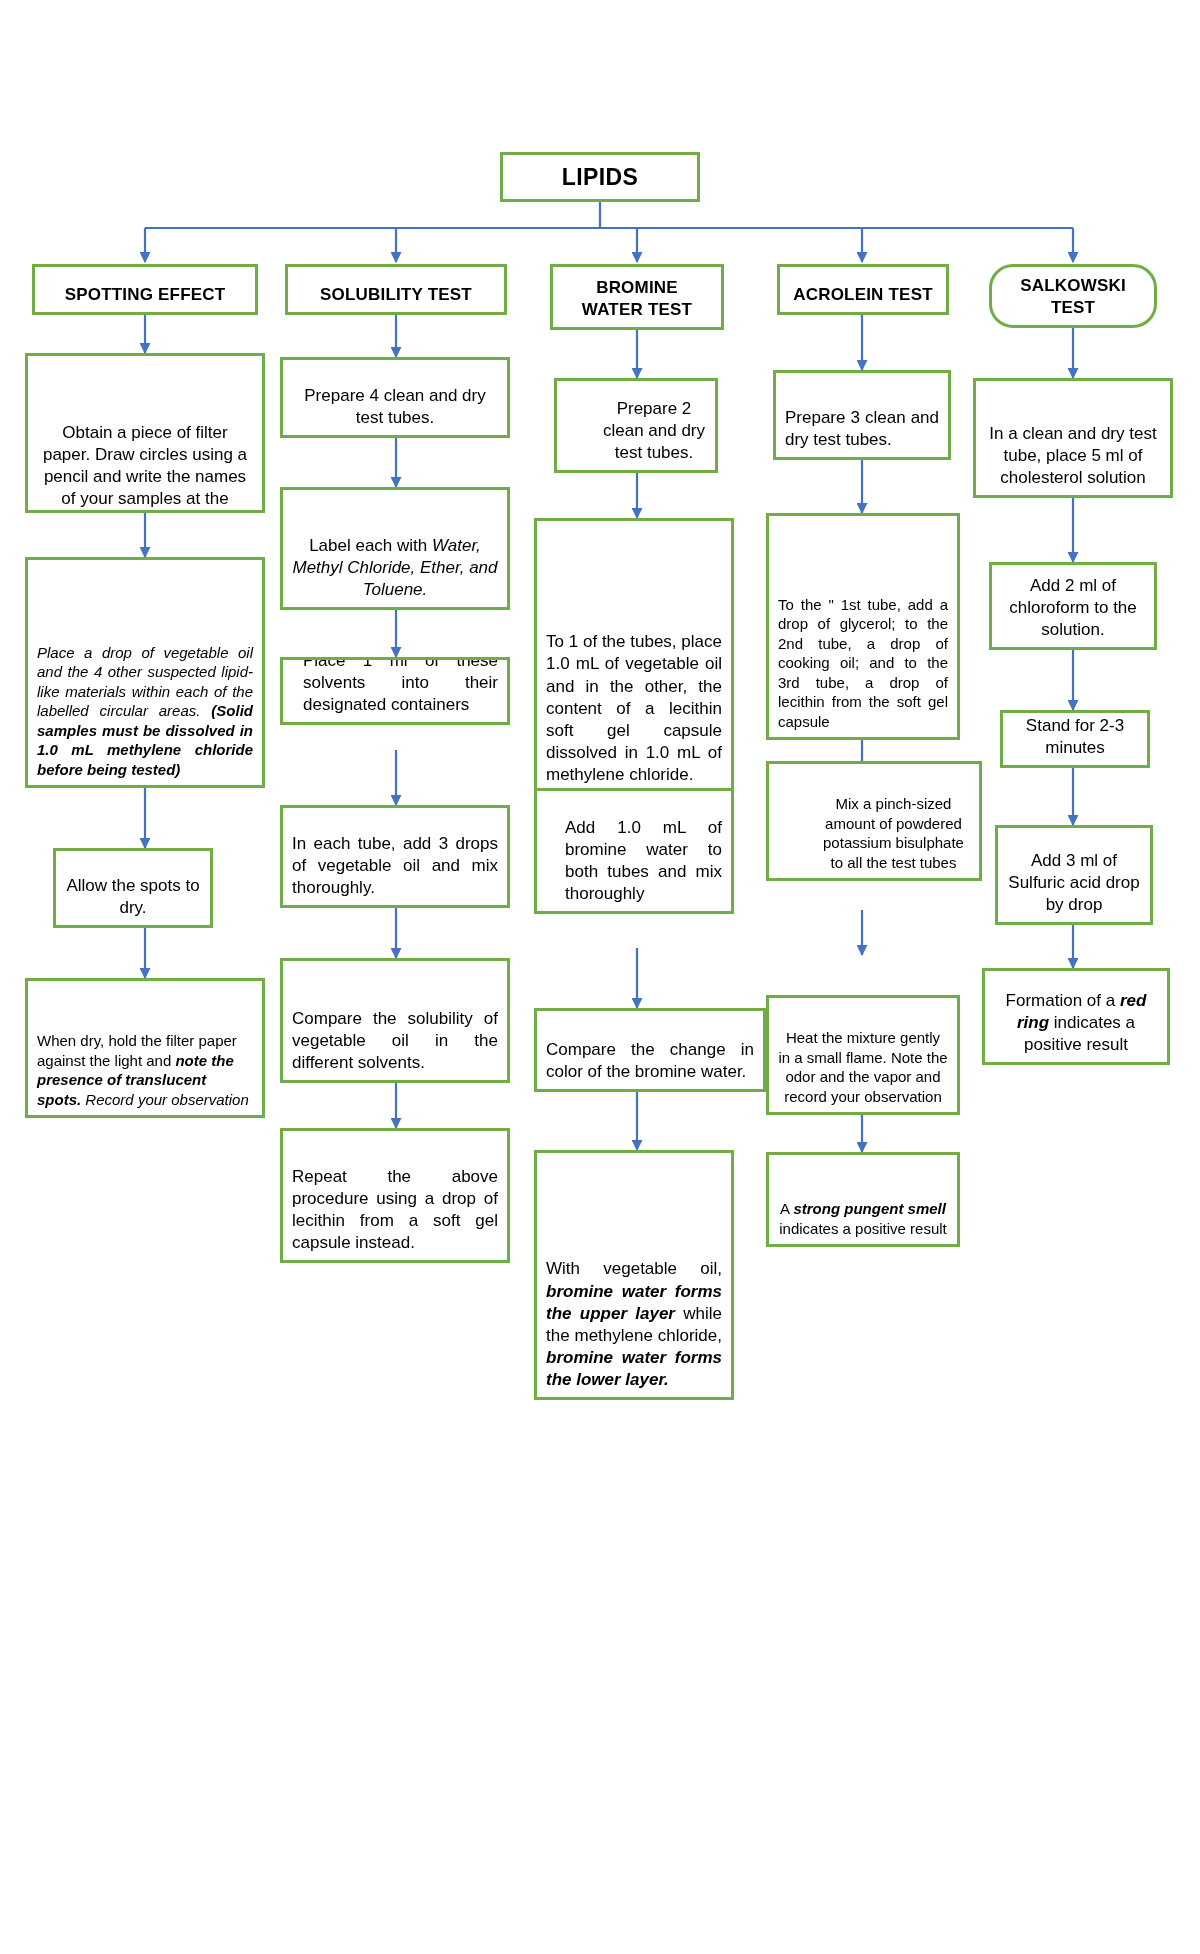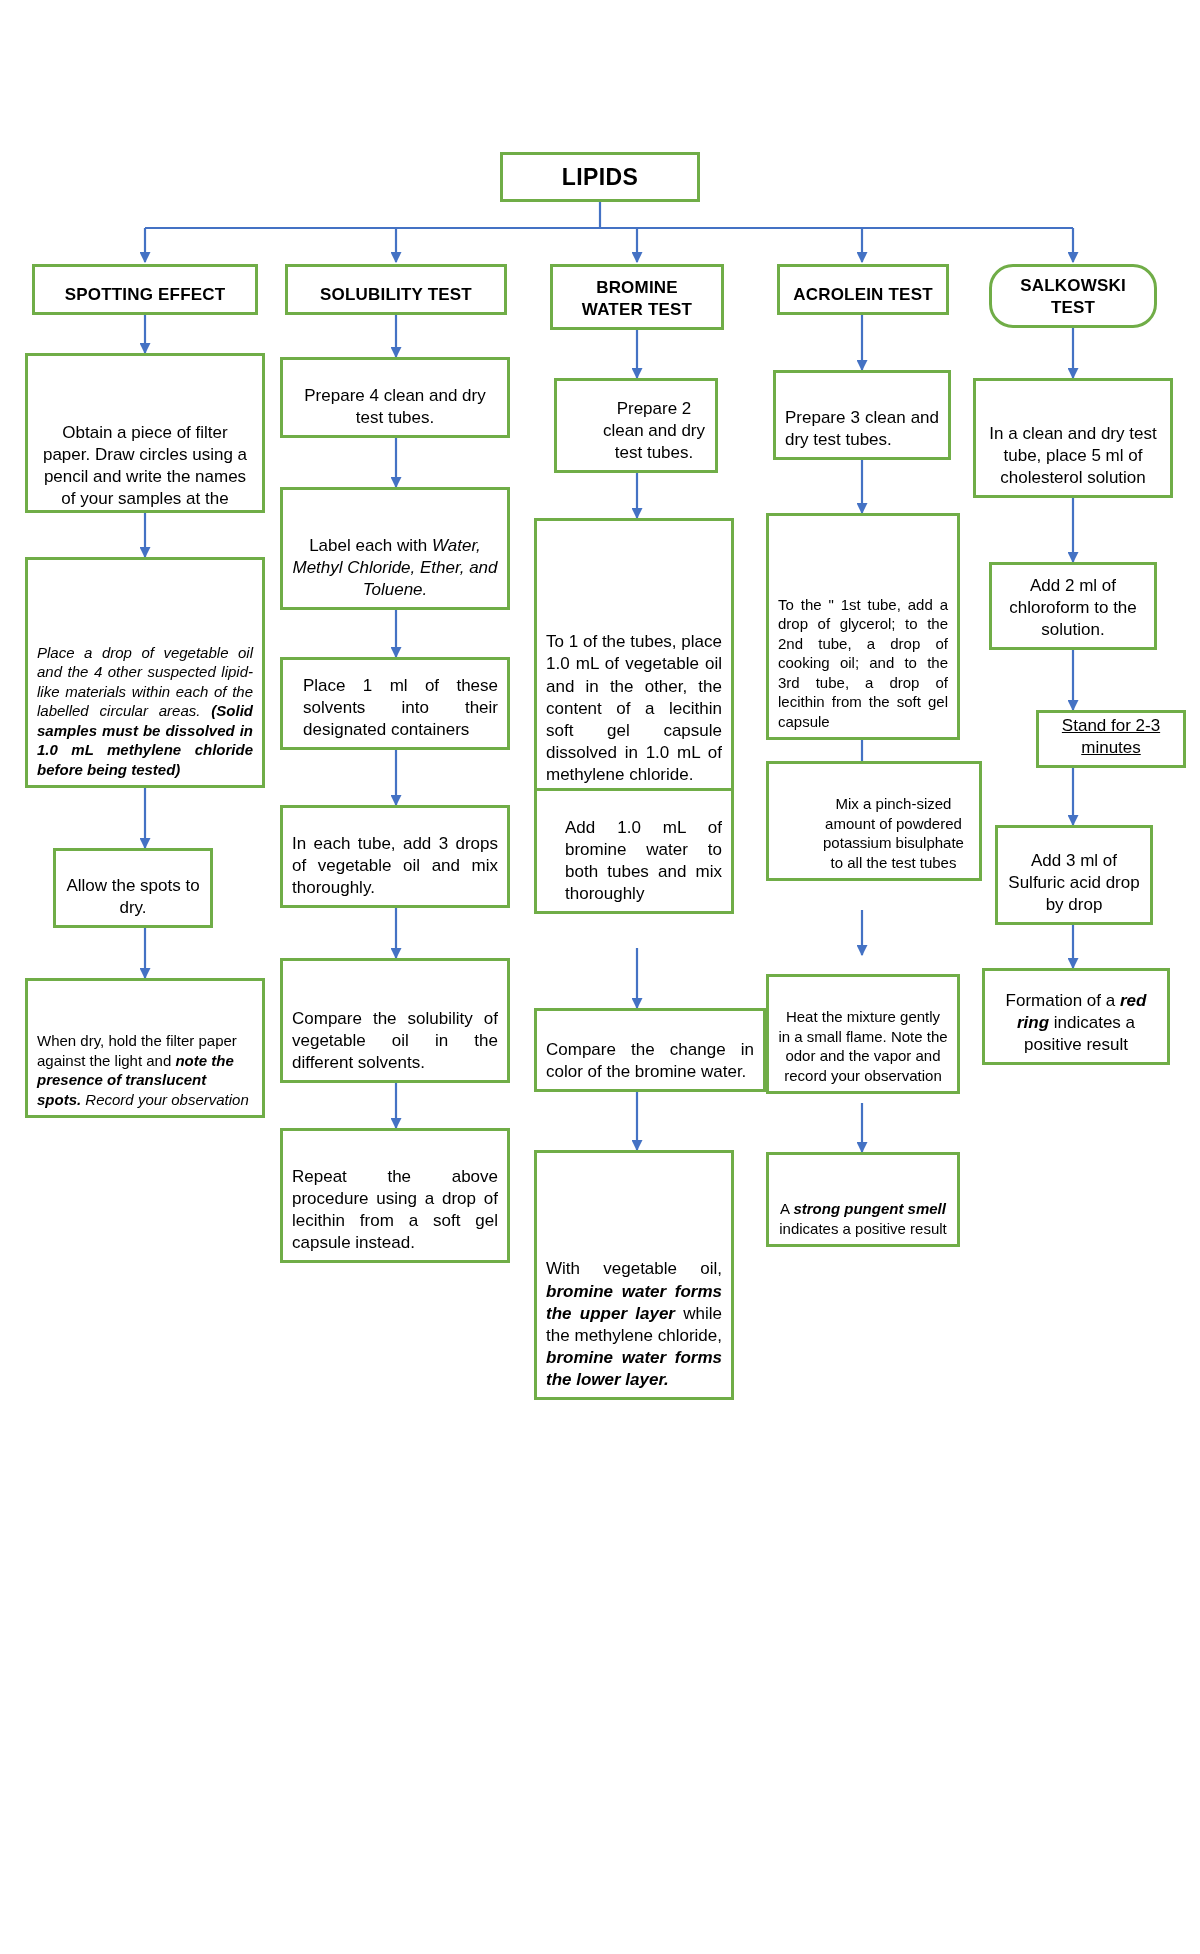--- a/index.html
+++ b/index.html
@@ -174,21 +174,21 @@
   </div>
 
   <div class="node step" style="left:280px; top:357px; width:230px; height:81px;">
     <span class="txt">Prepare 4 clean and dry test tubes.</span>
   </div>
 
   <div class="node step" style="left:280px; top:487px; width:230px; height:123px;">
     <span class="txt"><span>Label each with </span><span class="ital">Water, Methyl Chloride, Ether, and Toluene.</span></span>
   </div>
 
-  <div class="node just" style="left:280px; top:657px; width:230px; height:93px;padding-left:20px;">
+  <div class="node just" style="left:280px; top:657px; width:230px; height:68px;padding-left:20px;">
     <span class="txt">Place 1 ml of these solvents into their designated containers</span>
   </div>
 
   <div class="node just" style="left:280px; top:805px; width:230px; height:103px;">
     <span class="txt">In each tube, add 3 drops of vegetable oil and mix thoroughly.</span>
   </div>
 
   <div class="node just" style="left:280px; top:958px; width:230px; height:125px;">
     <span class="txt">Compare the solubility of vegetable oil in the different solvents.</span>
   </div>
@@ -222,37 +222,37 @@
   </div>
 
   <div class="node just small" style="left:766px; top:513px; width:194px; height:227px;">
     <span class="txt">To the " 1st tube, add a drop of glycerol; to the 2nd tube, a drop of cooking oil; and to the 3rd tube, a drop of lecithin from the soft gel capsule</span>
   </div>
 
   <div class="node step small" style="left:766px; top:761px; width:216px; height:120px;padding-left:48px;">
     <span class="txt">Mix a pinch-sized amount of powdered potassium bisulphate to all the test tubes</span>
   </div>
 
-  <div class="node step small" style="left:766px; top:974px; width:194px; height:120px;">
+  <div class="node step small" style="left:766px; top:995px; width:194px; height:120px;">
     <span class="txt">Heat the mixture gently in a small flame. Note the odor and the vapor and record your observation</span>
   </div>
 
   <div class="node step small" style="left:766px; top:1152px; width:194px; height:95px;">
     <span class="txt"><span>A </span><span class="bital">strong pungent smell</span><span> indicates a positive result</span></span>
   </div>
 
   <div class="node step" style="left:973px; top:378px; width:200px; height:120px;">
     <span class="txt">In a clean and dry test tube, place 5 ml of cholesterol solution</span>
   </div>
 
   <div class="node step" style="left:989px; top:562px; width:168px; height:88px;">
     <span class="txt">Add 2 ml of chloroform to the solution.</span>
   </div>
 
-  <div class="node step" style="left:1036px; top:710px; width:150px; height:58px;text-decoration:underline;">
+  <div class="node step" style="left:1000px; top:710px; width:150px; height:58px;">
     <span class="txt">Stand for 2-3 minutes</span>
   </div>
 
   <div class="node step" style="left:995px; top:825px; width:158px; height:100px;">
     <span class="txt">Add 3 ml of Sulfuric acid drop by drop</span>
   </div>
 
   <div class="node step" style="left:982px; top:968px; width:188px; height:97px;">
     <span class="txt"><span>Formation of a </span><span class="bital">red ring</span><span> indicates a positive result</span></span>
   </div>

